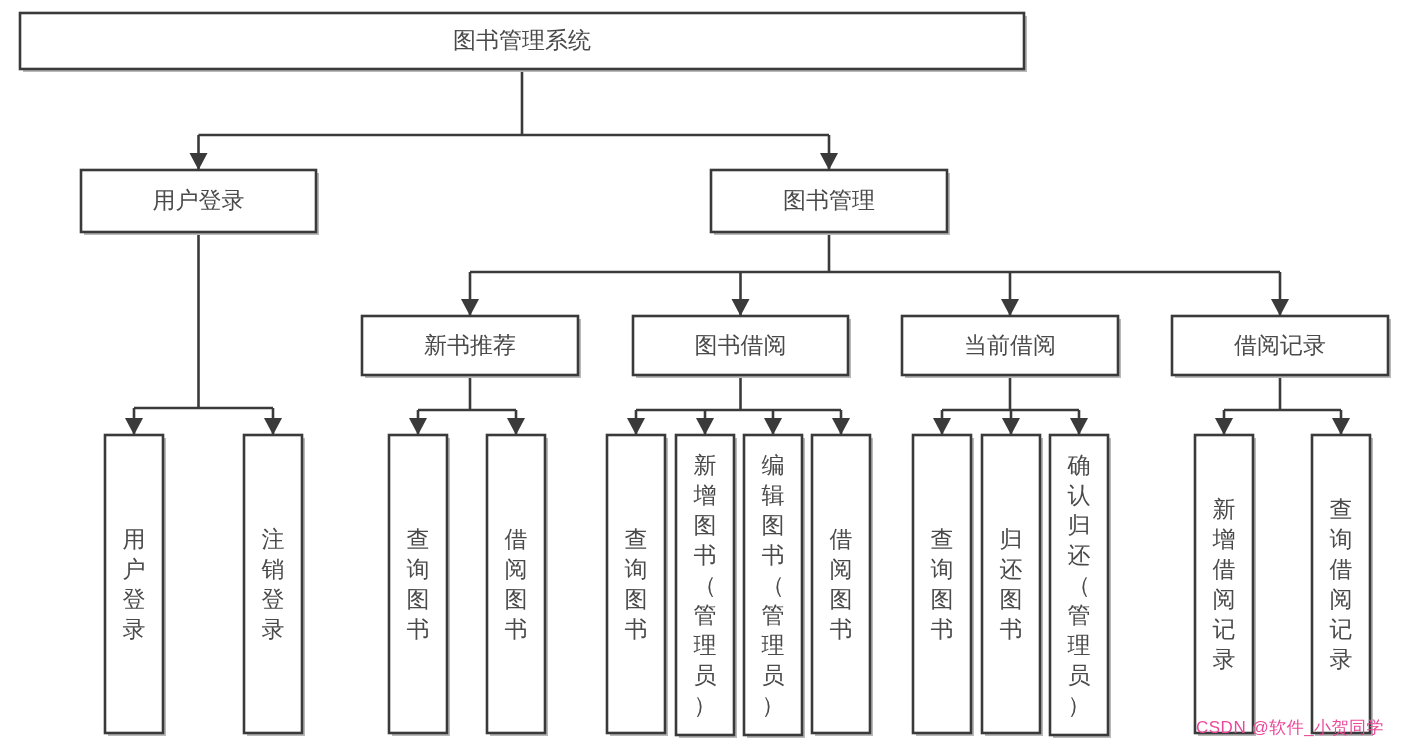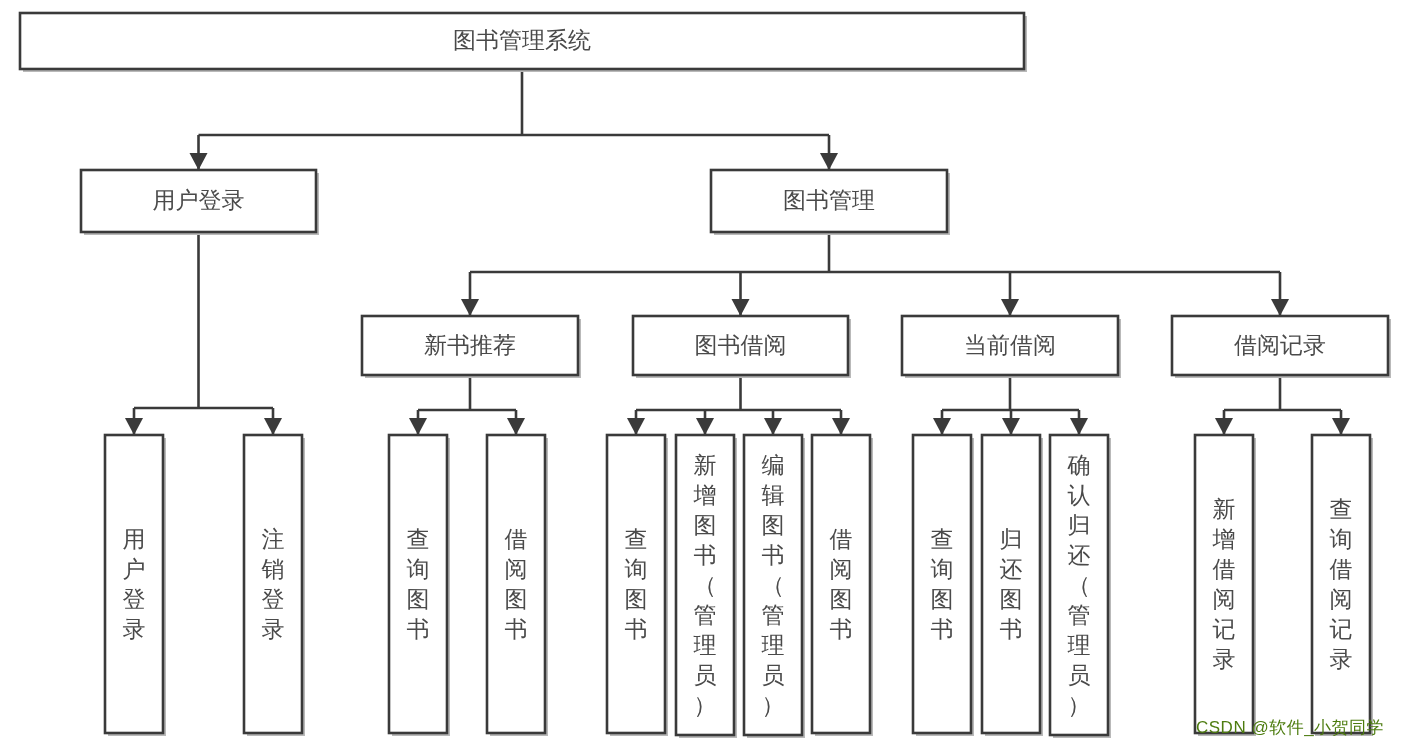--- a/index.html
+++ b/index.html
@@ -22,21 +22,21 @@
   }
   .leaf-label{
     font-family:"Liberation Sans","DejaVu Sans",sans-serif;
     font-size:23px;fill:#4a4a4a;
     text-anchor:middle;
   }
   .watermark{
     position:absolute;
     font-family:"Liberation Sans","DejaVu Sans",sans-serif;
     font-size:17px;
-    color:#4d7c0f;
+    color:#ec4899;
     letter-spacing:0.5px;
     white-space:nowrap;
     pointer-events:none;
   }
 </style>
 </head>
 <body>
 
 <div id="diagram-root">
   <svg id="flow" viewBox="0 0 1405 747">

